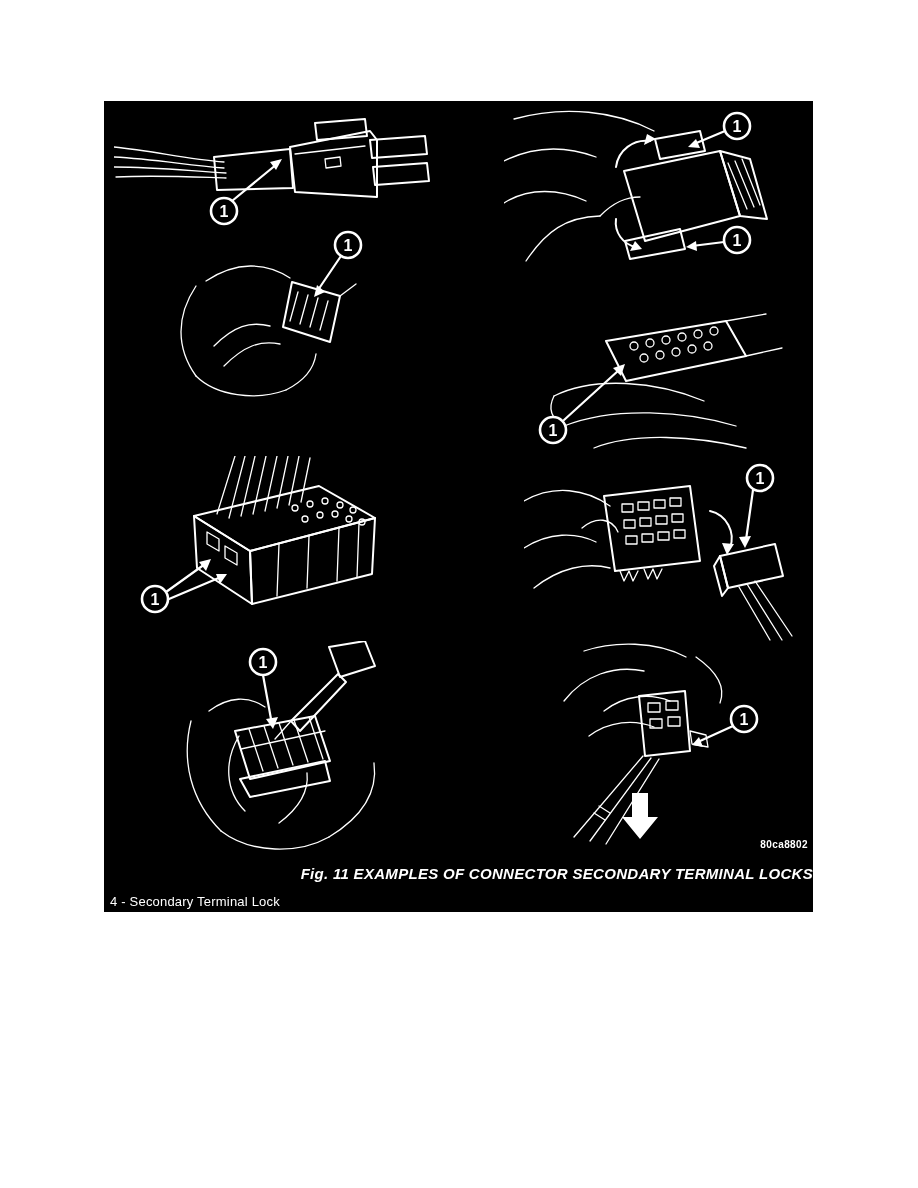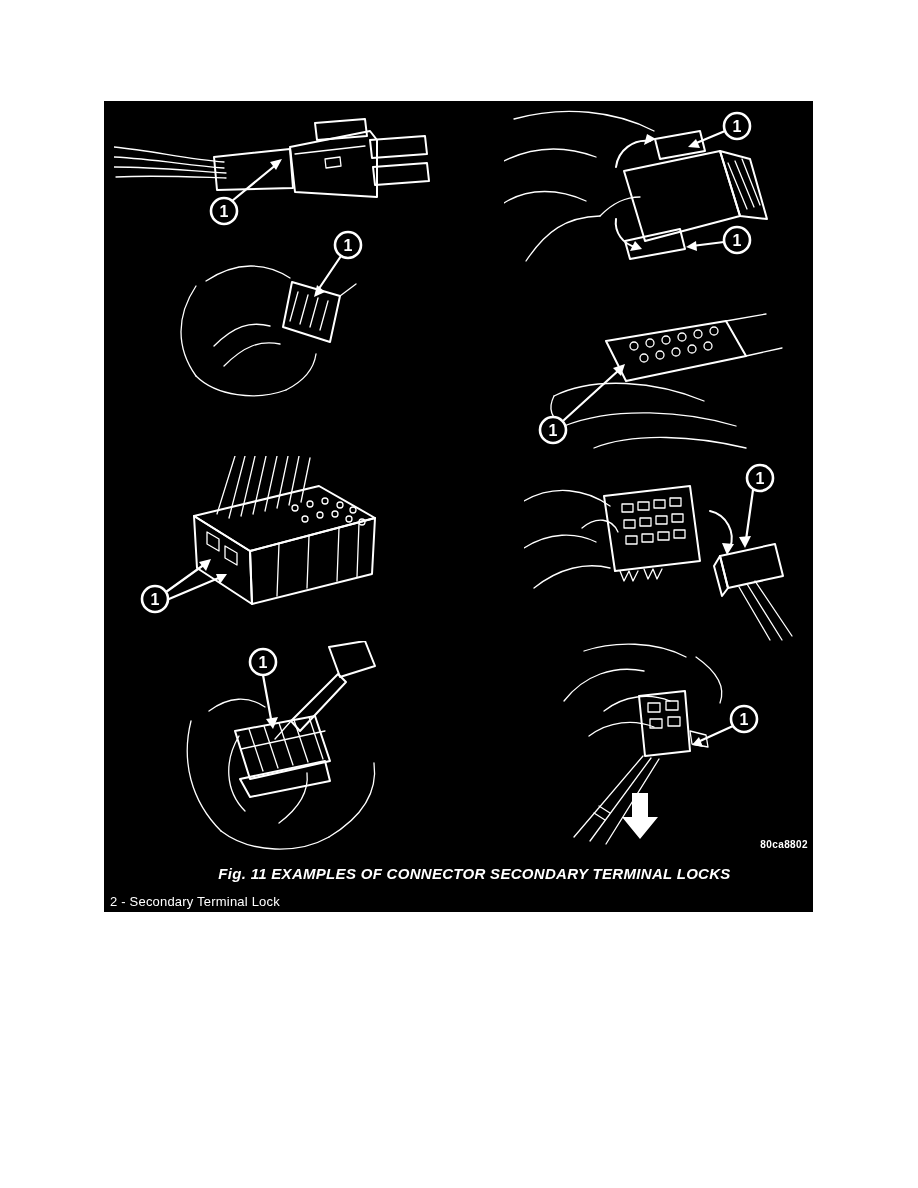--- a/index.html
+++ b/index.html
@@ -17,21 +17,21 @@
   .panel svg{display:block;}
   .art{stroke:#ffffff;fill:none;stroke-width:2;stroke-linecap:round;stroke-linejoin:round;}
   .art-thin{stroke:#ffffff;fill:none;stroke-width:1.3;stroke-linecap:round;stroke-linejoin:round;}
   .art-fill{fill:#ffffff;stroke:none;}
   .callout-circle{fill:#000000;stroke:#ffffff;stroke-width:2.6;}
   .callout-num{fill:#ffffff;font-family:"Liberation Sans",sans-serif;font-size:16px;font-weight:bold;text-anchor:middle;}
   .leader{stroke:#ffffff;stroke-width:2.2;fill:none;stroke-linecap:round;}
   .fig-caption{
     position:absolute;left:0;top:764px;width:709px;
     color:#ffffff;font-size:15px;font-weight:bold;font-style:italic;
-    text-align:center;letter-spacing:.3px;padding-left:16px;
+    text-align:right;letter-spacing:.3px;
   }
   .fig-legend{
     position:absolute;left:6px;top:793px;
     color:#ffffff;font-size:13px;letter-spacing:.2px;
   }
   .fig-watermark{
     position:absolute;right:5px;top:738px;
     color:#ffffff;font-size:10px;letter-spacing:.4px;font-weight:bold;
   }
 </style>
@@ -275,14 +275,14 @@
       <polygon class="art-fill" points="148,104 159,106 155,96"></polygon>
       <g>
         <circle class="callout-circle" cx="200" cy="78" r="13"></circle>
         <text class="callout-num" x="200" y="84">1</text>
       </g>
     </svg>
   </div>
 
   <div class="fig-watermark">80ca8802</div>
   <div class="fig-caption">Fig. 11 EXAMPLES OF CONNECTOR SECONDARY TERMINAL LOCKS</div>
-  <div class="fig-legend">2 - Secondary Terminal Lock</div>
+  <div class="fig-legend">4 - Secondary Terminal Lock</div>
 </div>
 
 </body></html>

